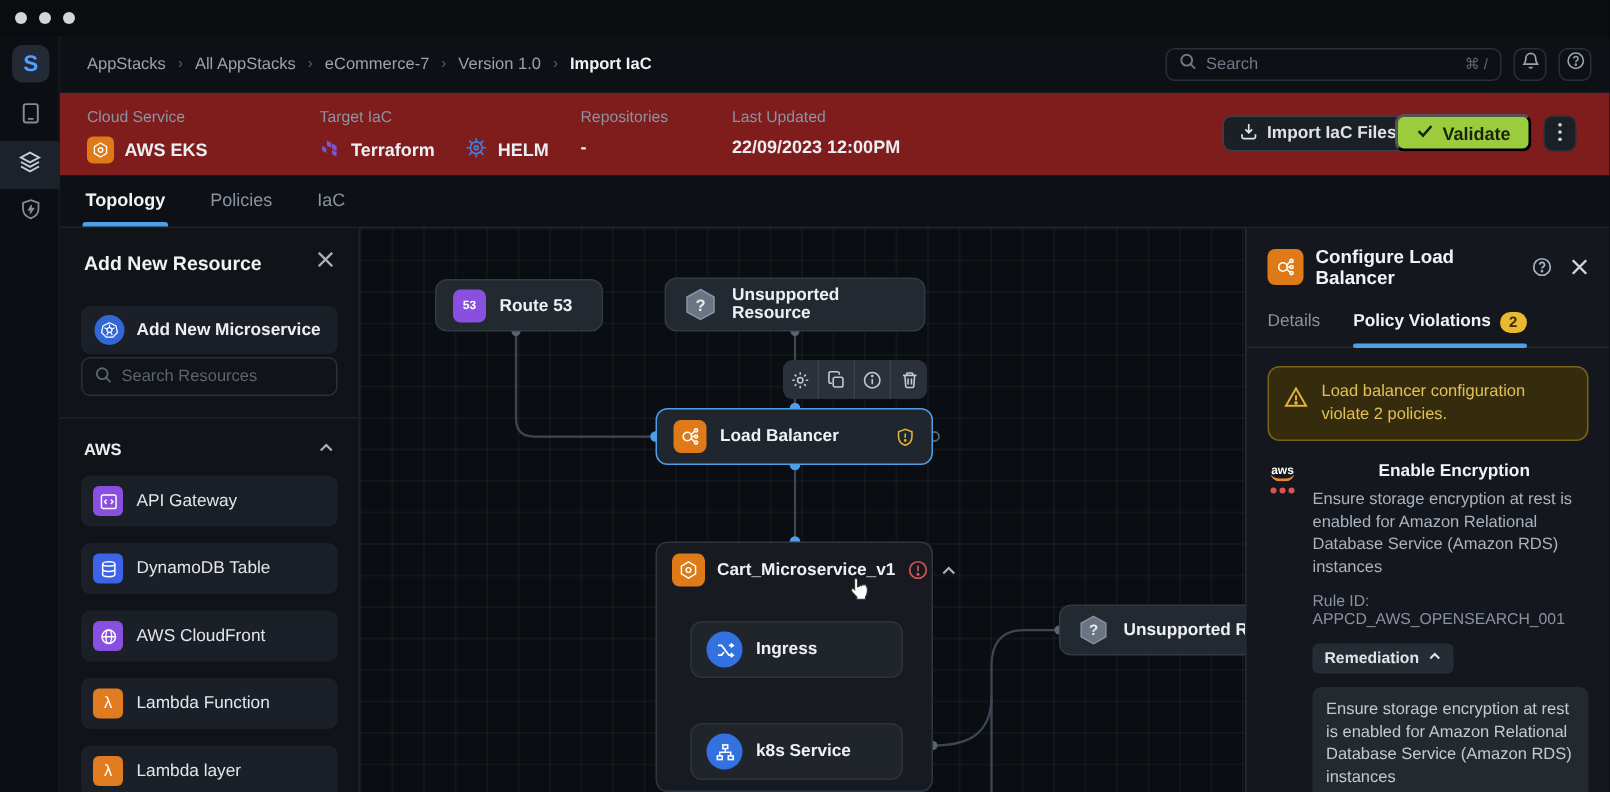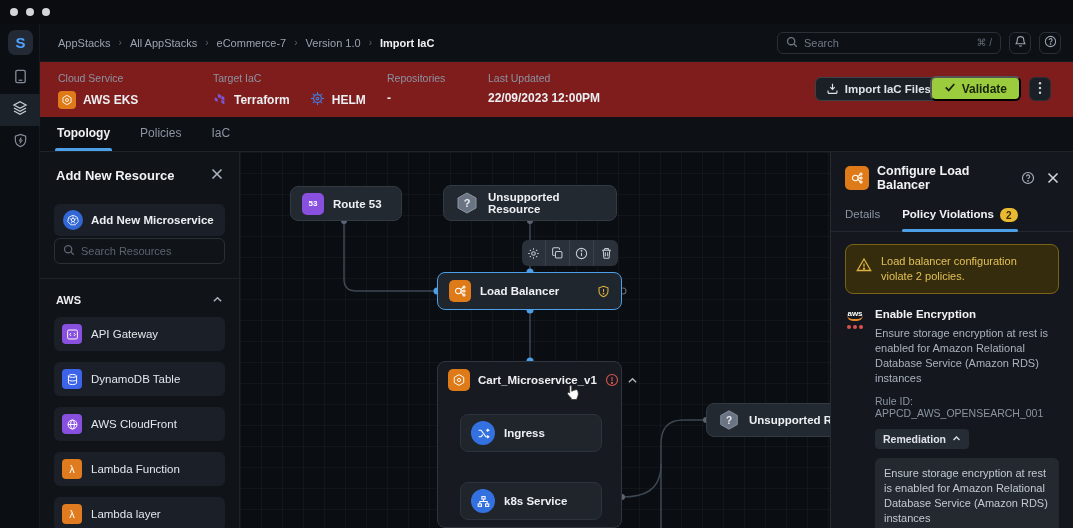--- a/index.html
+++ b/index.html
@@ -81,21 +81,21 @@
   .cfg-tab.active { color:#f0f2f4; font-weight:bold; }
   .cfg-tab.active::after { content:""; position:absolute; left:0; right:0; bottom:-1px; height:3px; background:#4d9fe8; border-radius:2px; }
   #pv-badge { background:#e8b931; color:#3a2d00; font-size:10px; font-weight:bold; border-radius:8px; padding:1.5px 6px; }
   #cfg-warning { margin:12px 14px 0 14px; background:#352c0e; border:1px solid #7a6414; border-radius:8px; padding:9px 10px; display:flex; gap:9px; align-items:flex-start; }
   #cfg-warning-text { font-size:11px; color:#e3c055; line-height:15px; }
   .policy { display:flex; gap:10px; padding:14px 14px 0 14px; }
   .policy-left { width:20px; flex:none; display:flex; flex-direction:column; align-items:center; gap:4px; padding-top:2px; }
   .aws-mark { font-size:8px; font-weight:bold; color:#fff; line-height:7px; border-bottom:2px solid #e58a2f; border-radius:0 0 6px 6px; padding-bottom:2px; }
   .sev-dots { display:flex; gap:2px; }
   .sev-dots i { width:4px; height:4px; border-radius:50%; background:#d9534f; }
-  .policy-title { font-size:11.5px; font-weight:bold; color:#f0f2f4; margin-bottom:6px; }
+  .policy-title { font-size:11.5px; font-weight:bold; color:#f0f2f4; margin-bottom:6px;margin-left:44px; }
   .policy-desc { font-size:11px; color:#aab2bd; line-height:15px; }
   .rule-id { font-size:10.5px; color:#8b93a1; margin-top:9px; }
   #remediation-btn { margin-top:10px; display:inline-flex; align-items:center; gap:6px; background:#262c34; border-radius:4px; padding:4px 8px; font-size:10.5px; color:#dfe3e8; font-weight:600; }
   #remediation-box { margin-top:9px; background:#242930; border-radius:6px; padding:8px 9px; font-size:11px; color:#c2c9d1; line-height:15px; }
 
   .edge { stroke:#3d4754; stroke-width:1.5; fill:none; }
   .handle-gray { fill:#5b6470; }
   .handle-blue { fill:#4d9fe8; }
 </style>
 </head>

